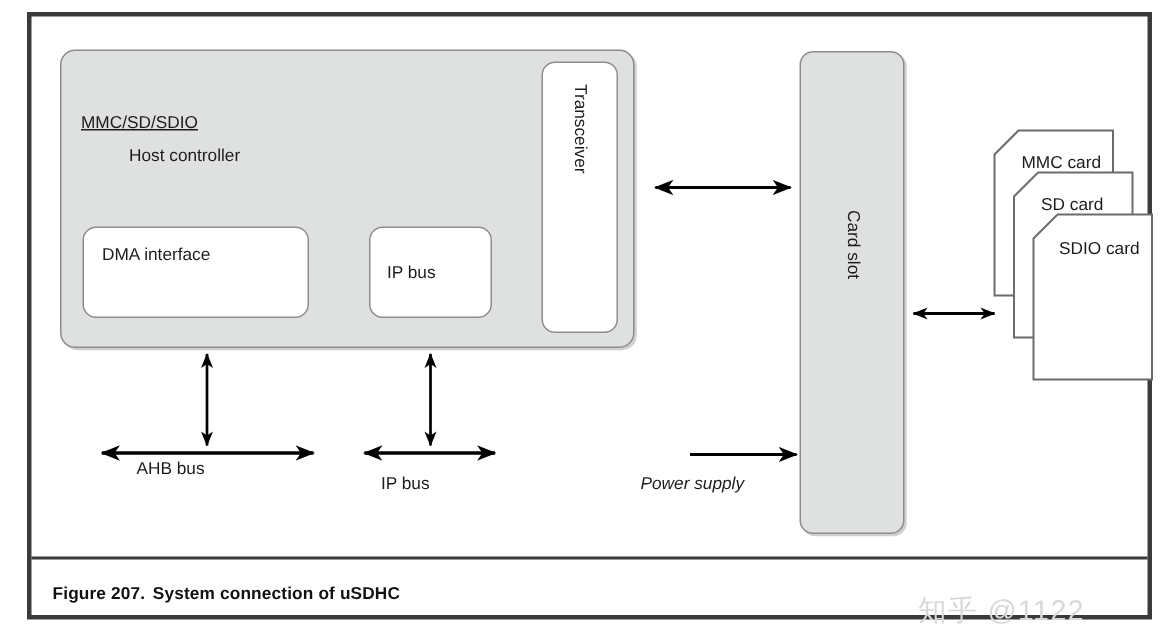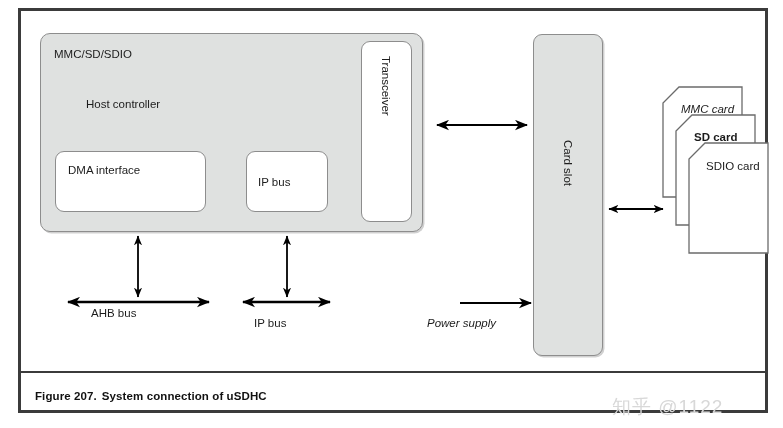--- a/index.html
+++ b/index.html
@@ -85,40 +85,40 @@
     box-shadow: 1.5px 1.5px 0 rgba(120,120,120,0.35);
   }
   
   .lbl {
     position: absolute;
     color: #1c1c1c;
     font-size: 11.5px;
     line-height: 13px;
     white-space: nowrap;
   }
-  #lbl-mmc-sd-sdio { left: 54px; top: 48px; }
+  #lbl-mmc-sd-sdio { left: 54px; top: 76px; text-decoration: underline; }
   #lbl-host-controller { left: 54px; top: 98px; padding-left: 32px; }
   #lbl-dma { left: 68px; top: 164px; }
   #lbl-ipbus-inner { left: 258px; top: 176px; }
   #lbl-ahb-bus { left: 91px; top: 307px; }
   #lbl-ipbus-bottom { left: 254px; top: 317px; }
   #lbl-power-supply { left: 427px; top: 317px; font-style: italic; }
   .vlbl {
     position: absolute;
     color: #1c1c1c;
     font-size: 11.5px;
     white-space: nowrap;
     transform-origin: 0 0;
     transform: rotate(90deg);
   }
   #lbl-transceiver { left: 392px; top: 56px; }
   #lbl-card-slot { left: 574px; top: 140px; }
   
-  #lbl-mmc-card { left: 681px; top: 103px; font-style: italic; }
-  #lbl-sd-card  { left: 694px; top: 131px; font-weight: bold; }
+  #lbl-mmc-card { left: 681px; top: 103px; }
+  #lbl-sd-card  { left: 694px; top: 131px; }
   #lbl-sdio-card { left: 706px; top: 160px; }
   
   #caption-divider {
     position: absolute;
     left: 21px;
     top: 371px;
     width: 744px;
     height: 2px;
     background: #3b3b3b;
   }

